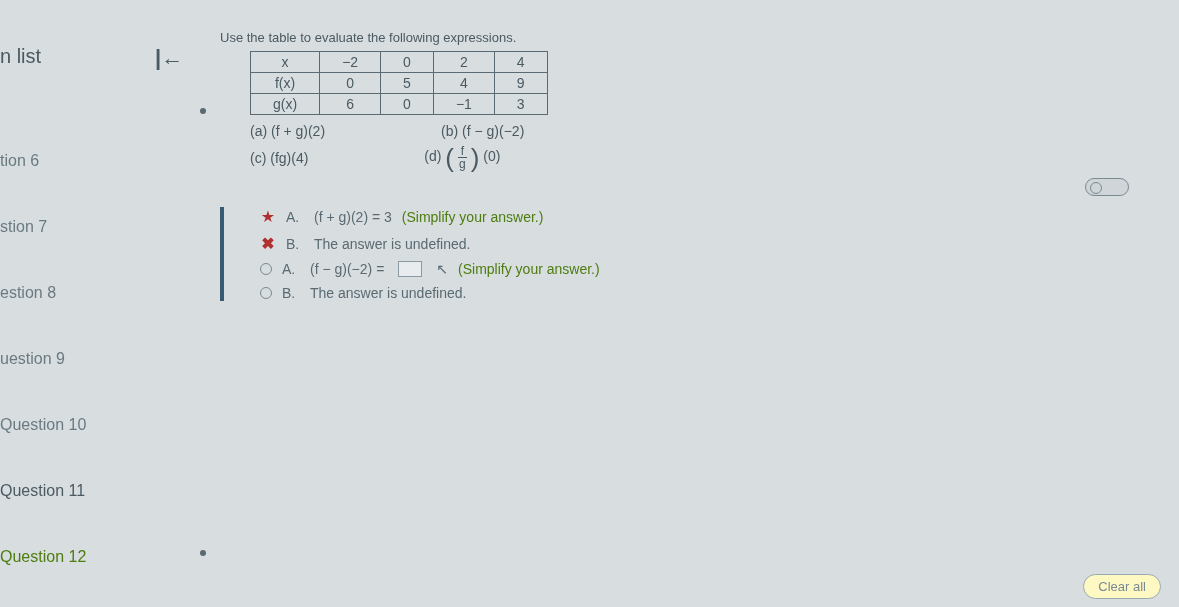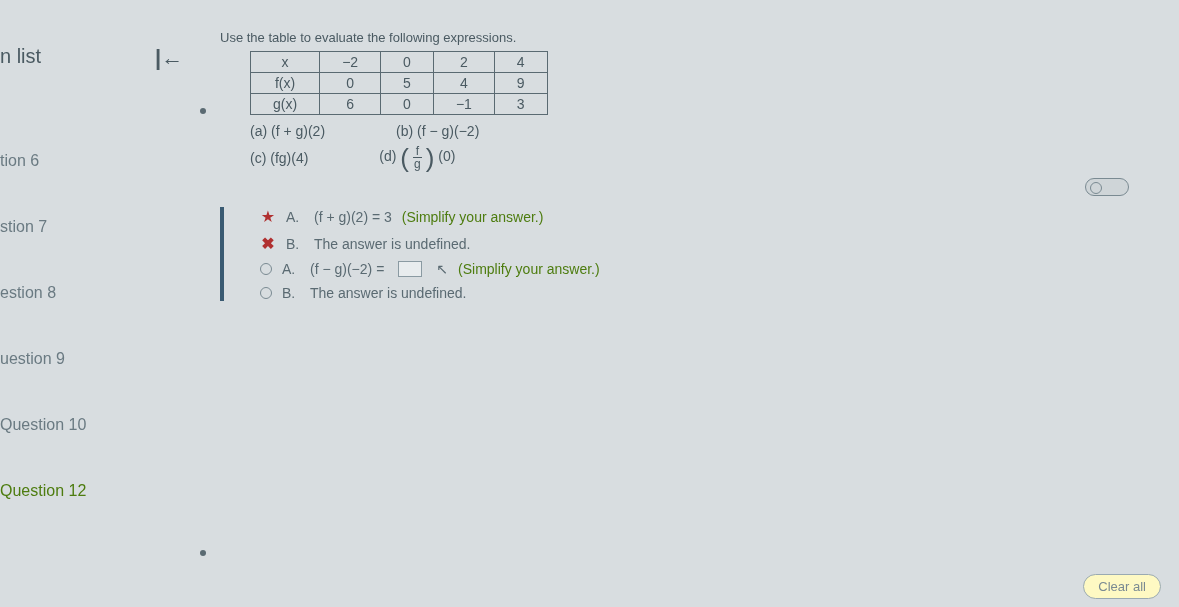--- a/index.html
+++ b/index.html
@@ -68,21 +68,21 @@
   table.data td {
     border: 1px solid #5a6a72;
     padding: 2px 22px;
     text-align: center;
   }
   .parts {
     margin-left: 30px;
     font-size: 14px;
     color: #4a5a62;
   }
-  .parts-row { display: flex; gap: 71px; margin-bottom: 6px; align-items: center;}
+  .parts-row { display: flex; gap: 116px; margin-bottom: 6px; align-items: center;}
   .frac {
     display: inline-flex;
     align-items: center;
     vertical-align: middle;
   }
   .frac .paren { font-size: 26px; line-height: 20px; }
   .frac-inner { display: inline-flex; flex-direction: column; align-items: center; font-size: 12px; line-height: 12px; margin: 0 2px;}
   .frac-inner .num { border-bottom: 1px solid #4a5a62; padding: 0 3px;}
   .frac-inner .den { padding: 0 3px;}
   .divider {
@@ -171,20 +171,21 @@
 </head>
 <body>
 
 <div class="sidebar">
   <div class="sidebar-title">n list</div>
   <div class="sidebar-item">tion 6</div>
   <div class="sidebar-item">stion 7</div>
   <div class="sidebar-item">estion 8</div>
   <div class="sidebar-item">uestion 9</div>
   <div class="sidebar-item">Question 10</div>
+  <div class="sidebar-item active">Question 11</div>
   <div class="sidebar-item highlight">Question 12</div>
 </div>
 
 <div class="collapse">|←</div>
 
 <div class="main">
   <div class="instr">Use the table to evaluate the following expressions.</div>
 
   <span class="dot" style="left:-20px; top:78px;"></span>
 

